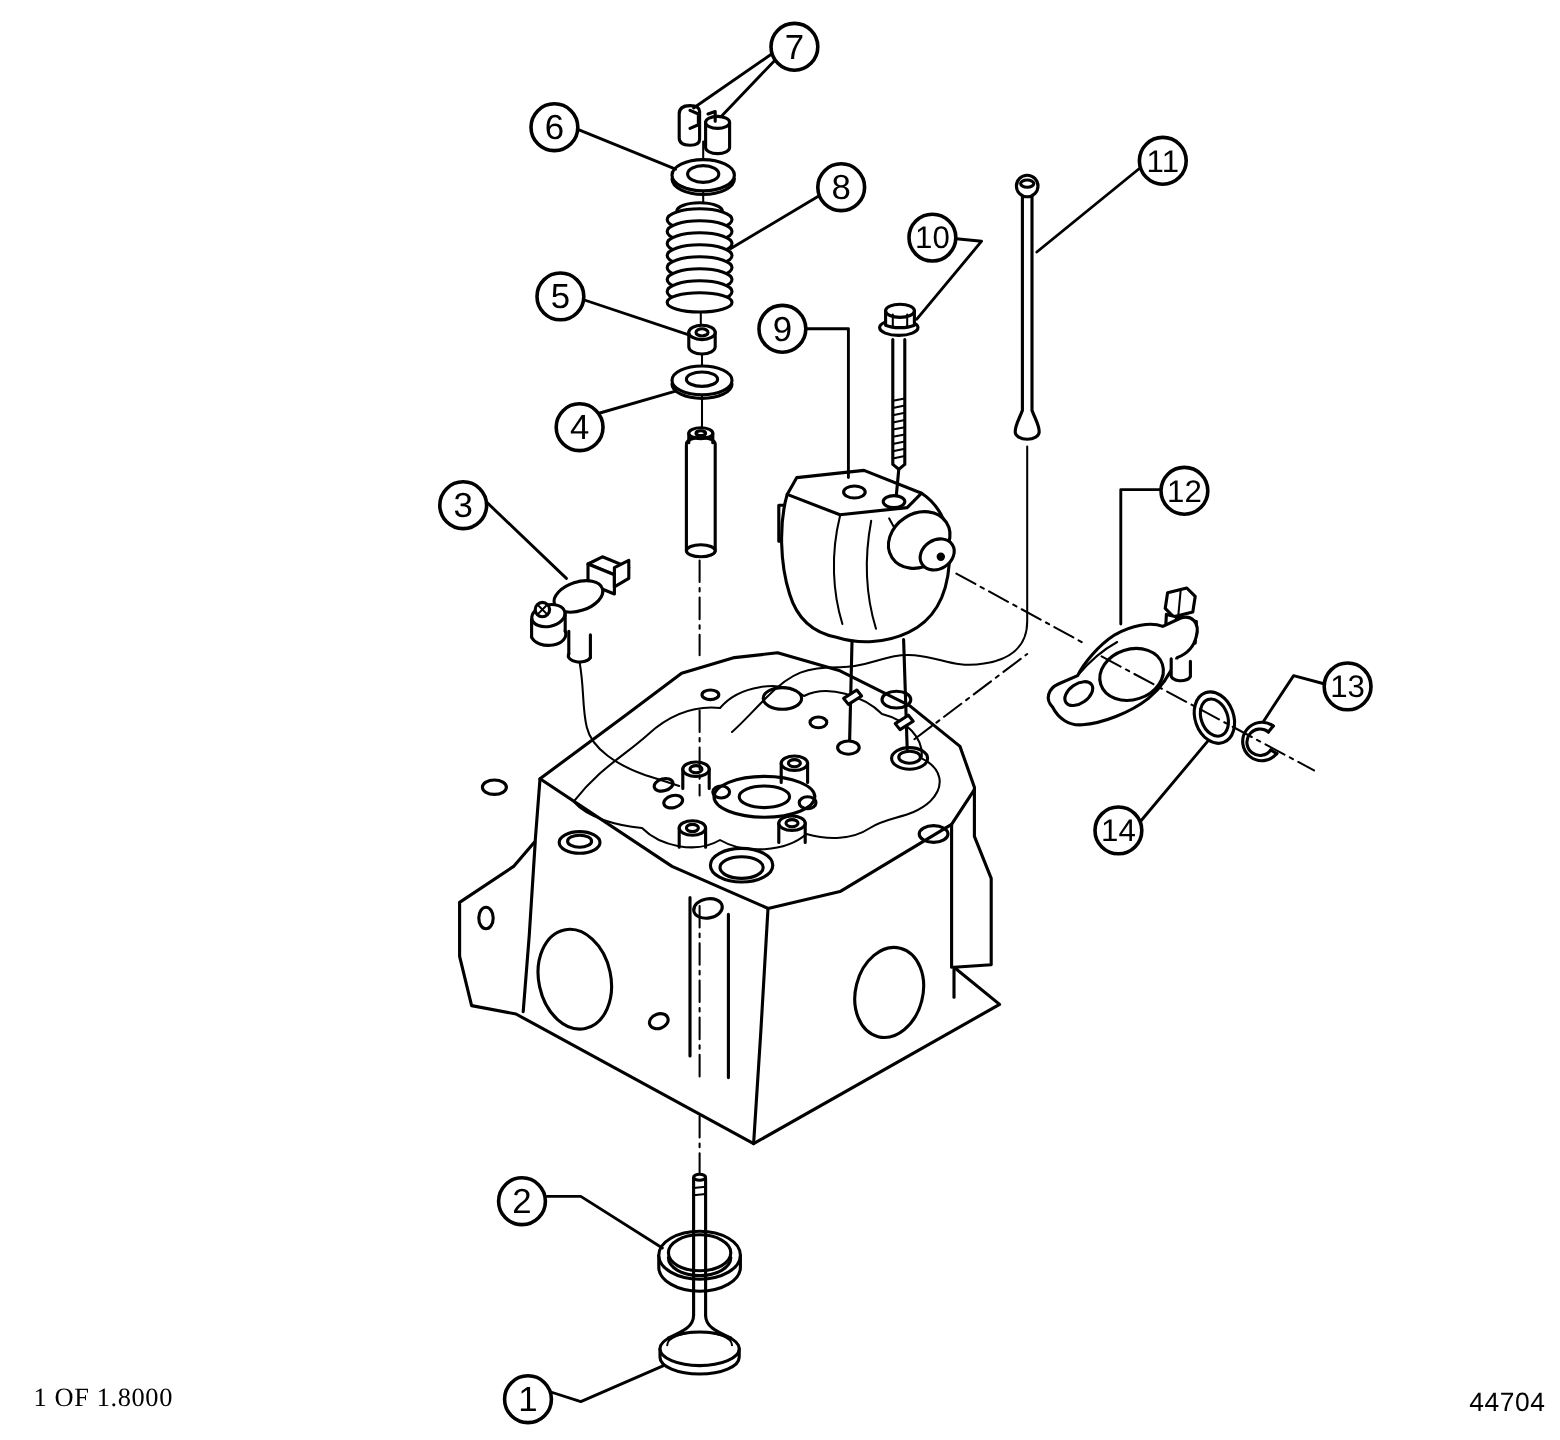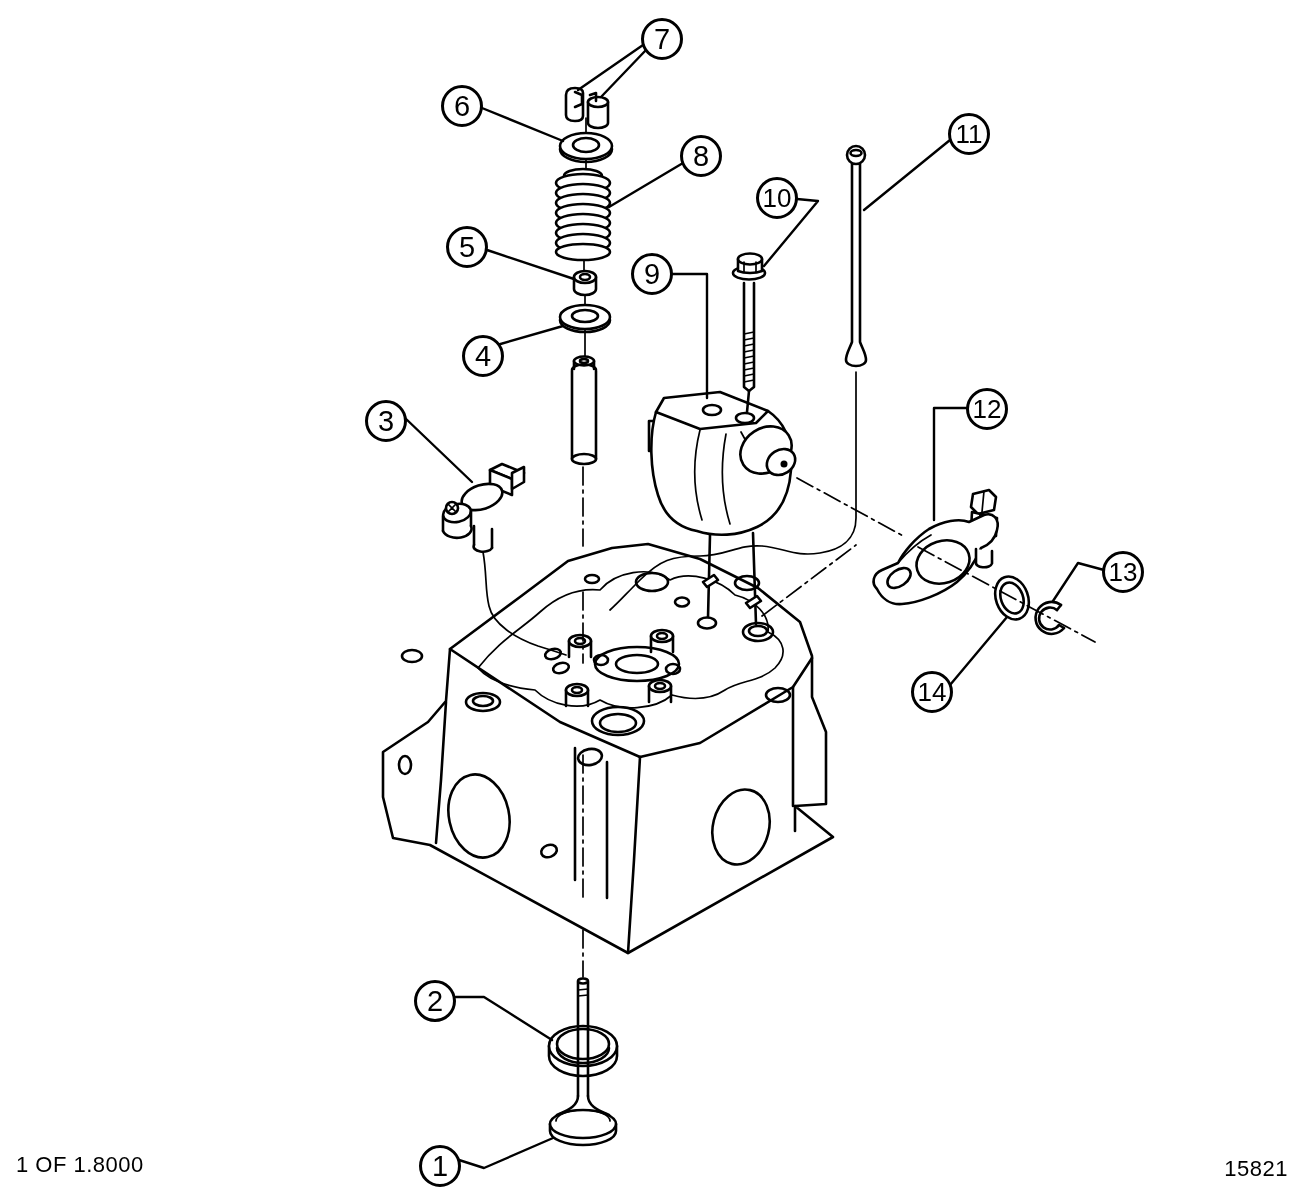--- a/index.html
+++ b/index.html
@@ -8,21 +8,21 @@
   svg{position:absolute;left:0;top:0;}
   svg *{stroke-linecap:round;stroke-linejoin:round;}
   .p   {fill:none;stroke:#000;stroke-width:2.6;}
   .pw  {fill:#fff;stroke:#000;stroke-width:2.6;}
   .thin{fill:none;stroke:#000;stroke-width:1.7;}
   .cl  {fill:none;stroke:#000;stroke-width:1.7;stroke-dasharray:18 5 3 5;}
   .leader{fill:none;stroke:#000;stroke-width:2.4;}
   .balloon{fill:#fff;stroke:#000;stroke-width:3;}
   .balloon-num{font-family:"Liberation Sans",sans-serif;fill:#000;text-anchor:middle;font-weight:400;}
   .corner-label{position:absolute;color:#000;font-size:22px;letter-spacing:0.5px;}
-  .sheet-label{left:16px;bottom:22px;}
+  .sheet-label{left:28px;bottom:22px;font-family:Liberation Serif, serif;}
   .drawing-number{right:12px;bottom:18px;}
 </style>
 </head>
 <body>
 
 <div class="canvas">
 <svg width="1300" height="1200" viewBox="0 0 1300 1200">
 
   <g>
     <path class="pw" d="M450,649 L520,597 L568,561 L612,548 L648,544 L700,559 L758,588 L800,622 L812,656
@@ -308,14 +308,14 @@
         </g>
         <g>
           <polyline points="950,685 1007,617" class="leader"></polyline>
           <circle cx="932" cy="692" r="19.5" class="balloon"></circle>
           <text x="932" y="701" class="balloon-num" font-size="26">14</text>
         </g>
       </g>
 </svg>
 
 <div class="corner-label sheet-label">1 OF 1.8000</div>
-<div class="corner-label drawing-number">15821</div>
+<div class="corner-label drawing-number">44704</div>
 </div>
 
 </body></html>

